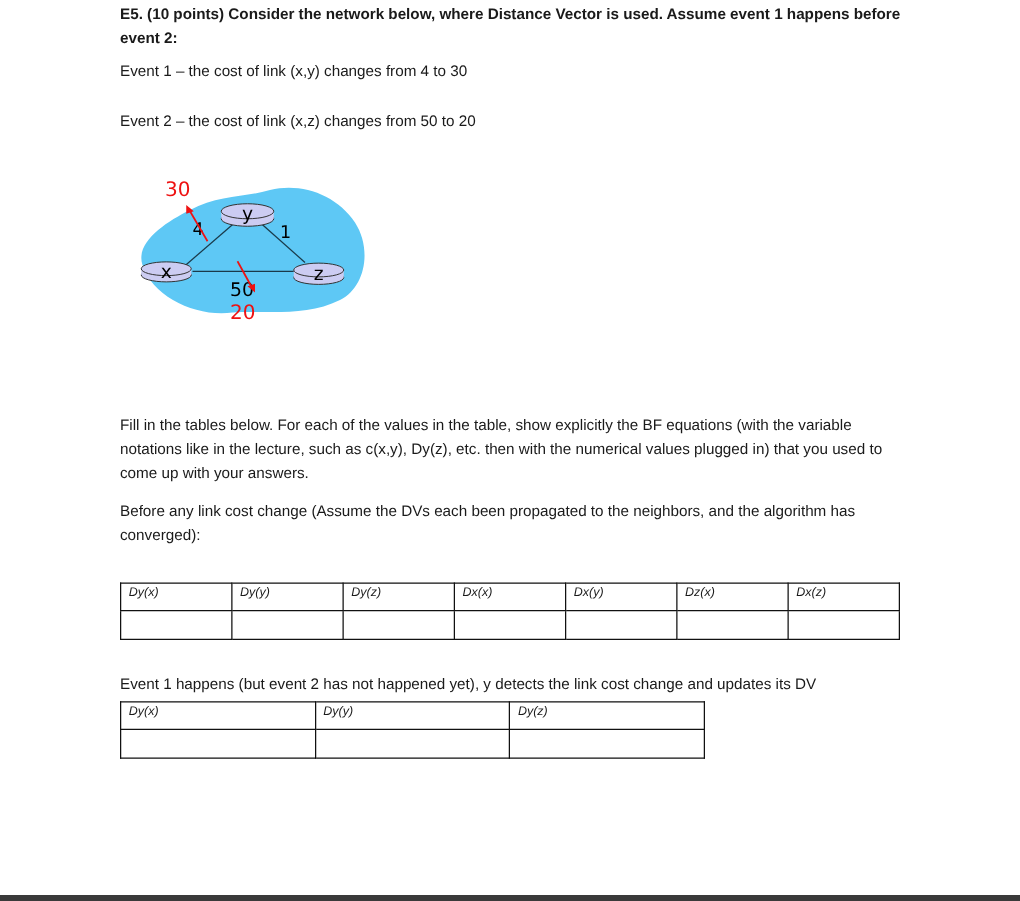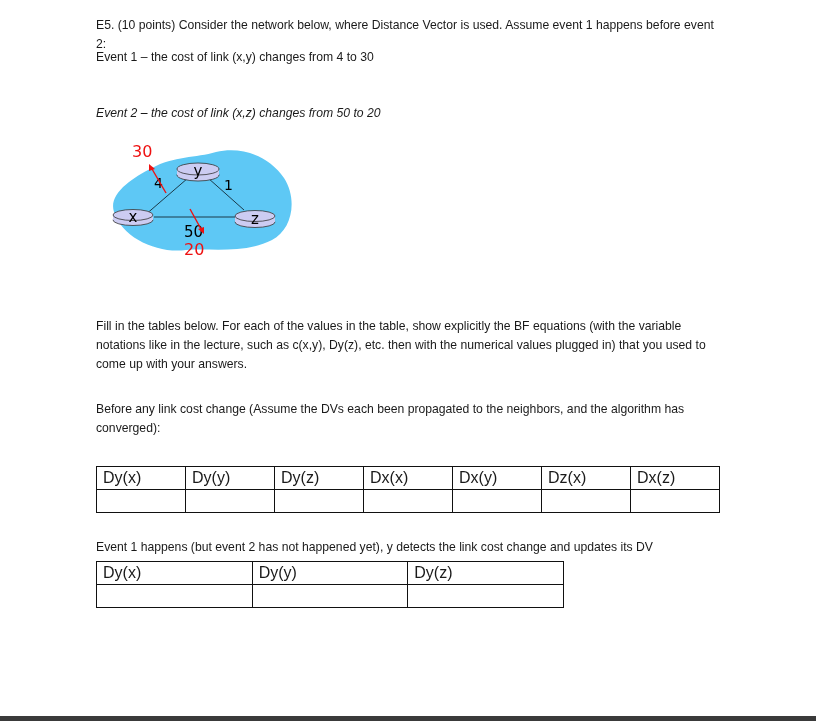--- a/index.html
+++ b/index.html
@@ -1,28 +1,28 @@
 <!DOCTYPE html>
 <html><head>
 <meta charset="utf-8">
 <style>
   html, body { margin: 0; padding: 0; }
   body {
     width: 816px; height: 721px; background: #ffffff; position: relative; overflow: hidden;
     font-family: "Liberation Sans", "DejaVu Sans", sans-serif; color: #1a1a1a;
   }
   .p { position: absolute; left: 96px; font-size: 12.2px; line-height: 19px; margin: 0; width: 630px; }
-  #p-title { top: 16px; }
+  #p-title { top: 2px; font-weight: bold; }
   #p-ev1 { top: 48px; }
-  #p-ev2 { top: 104px; font-style: italic; }
-  #p-fill { top: 317px; }
+  #p-ev2 { top: 88px; }
+  #p-fill { top: 331px; }
   #p-before { top: 400px; }
   #p-event1 { top: 538px; }
   .diagram { position: absolute; left: 104px; top: 138px; width: 200px; height: 130px; }
-  table.t { position: absolute; border-collapse: collapse; font-size: 16px; }
+  table.t { position: absolute; border-collapse: collapse; font-size: 10px; font-style: italic; }
   table.t td { border: 1.3px solid #111; padding: 2px 6px; vertical-align: top; height: 17px; }
   table.t tr.vals td { height: 18px; }
   #tbl1 { left: 96px; top: 466px; width: 624px; }
   #tbl2 { left: 96px; top: 561px; width: 468px; }
   .bottom-bar { position: absolute; left: 0; top: 716px; width: 816px; height: 5px; background: #3a3a3a; }
 </style>
 </head>
 <body>
 
 <p class="p" id="p-title">E5. (10 points) Consider the network below, where Distance Vector is used. Assume event 1 happens before event 2:</p>

